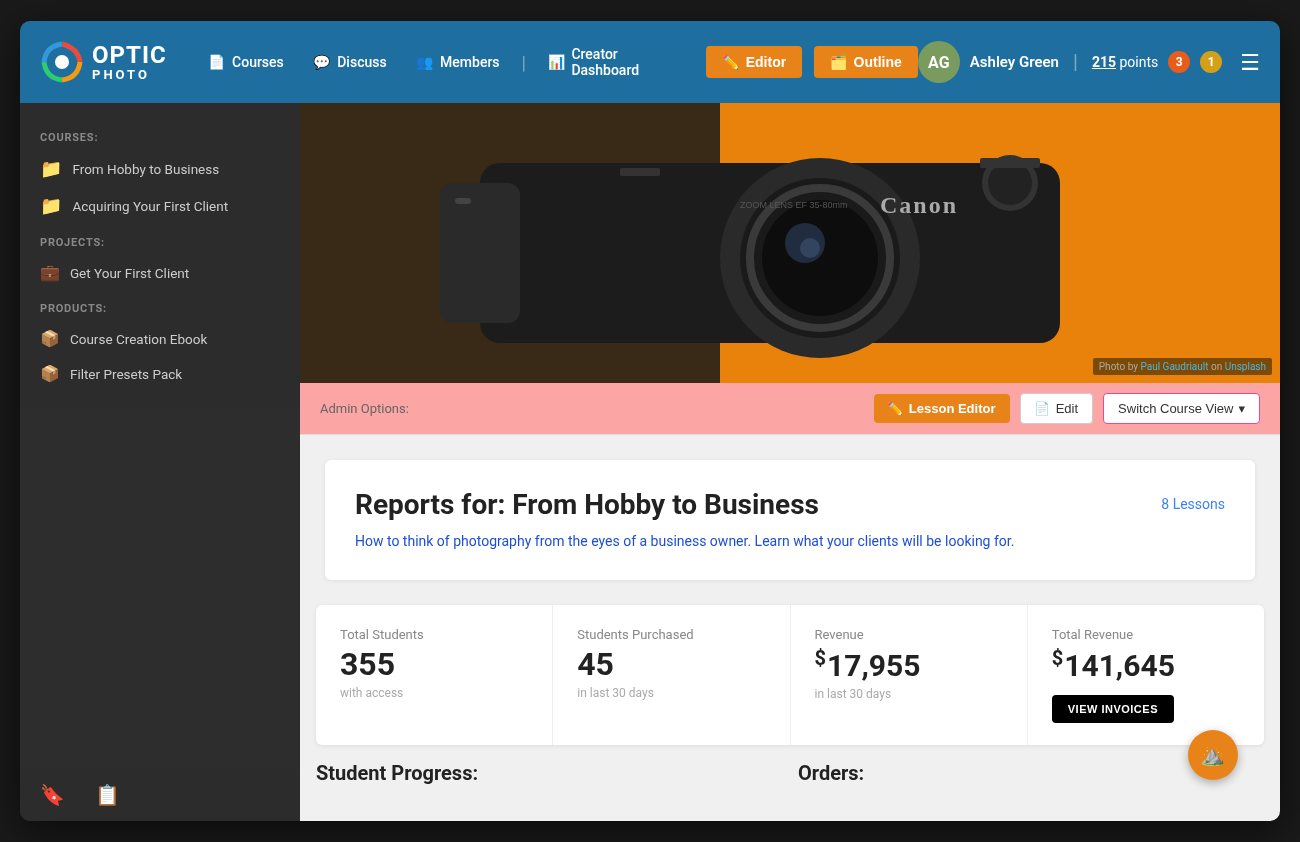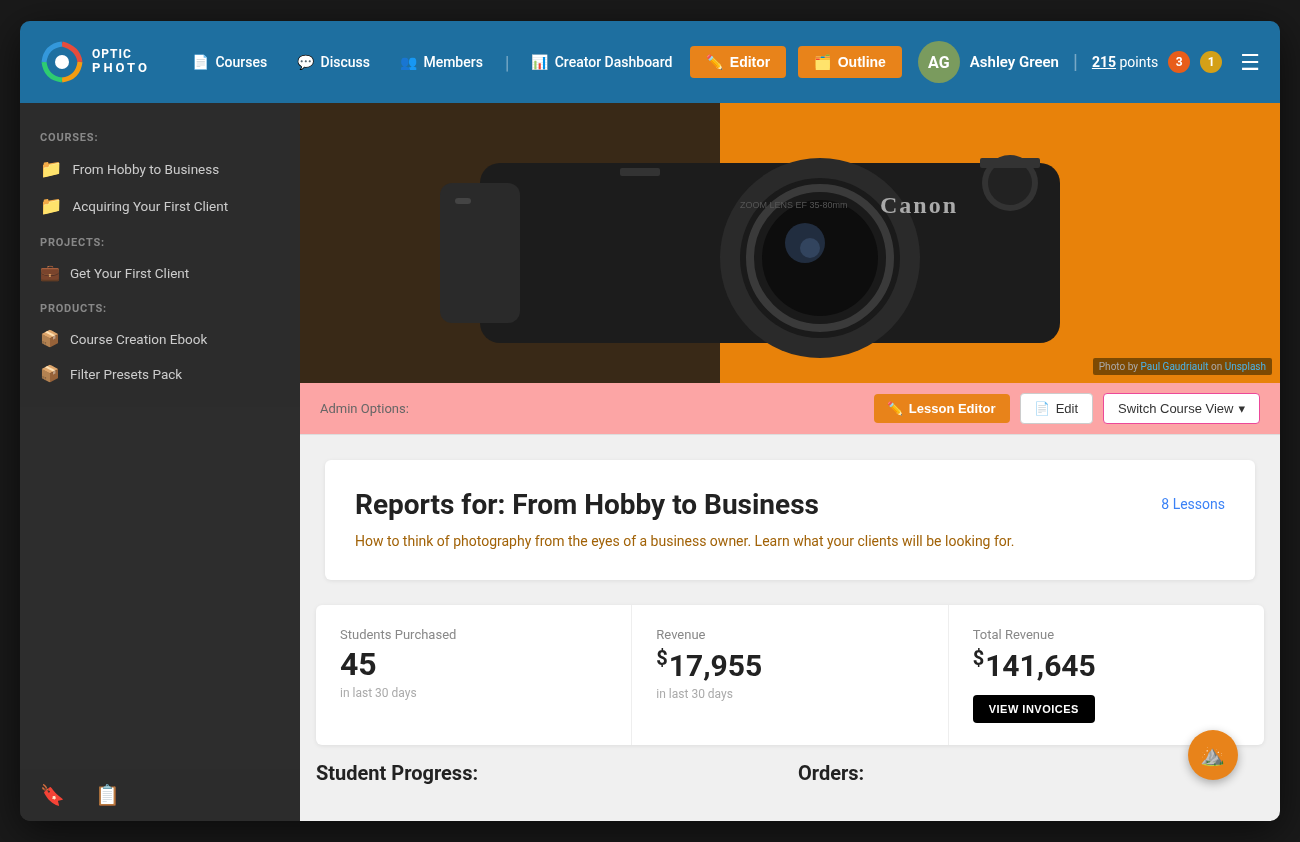--- a/index.html
+++ b/index.html
@@ -42,21 +42,21 @@
       margin-right: 30px;
     }
 
     .logo-icon {
       width: 44px;
       height: 44px;
     }
 
     .logo-text {
       color: white;
-      font-size: 12px;
+      font-size: 24px;
       font-weight: 700;
       line-height: 1.1;
       letter-spacing: 1px;
     }
 
     .nav-links {
       display: flex;
       align-items: center;
       gap: 6px;
       flex: 1;
@@ -341,21 +341,21 @@
     }
 
     .report-title {
       font-size: 28px;
       font-weight: 700;
       color: #222;
       margin-bottom: 10px;
     }
 
     .report-desc {
-      color: #a16207;
+      color: #1d4ed8;
       font-size: 14px;
       line-height: 1.5;
       max-width: 700px;
     }
 
     .lessons-count {
       color: #3b82f6;
       font-size: 14px;
       white-space: nowrap;
       margin-top: 8px;
@@ -644,20 +644,25 @@
       <div class="report-card">
         <div>
           <div class="report-title">Reports for: From Hobby to Business</div>
           <div class="report-desc">How to think of photography from the eyes of a business owner. Learn what your clients will be looking for.</div>
         </div>
         <div class="lessons-count">8 Lessons</div>
       </div>
 
       <div class="stats-row">
         <div class="stat-cell">
+          <div class="stat-label">Total Students</div>
+          <div class="stat-value">355</div>
+          <div class="stat-sublabel">with access</div>
+        </div>
+        <div class="stat-cell">
           <div class="stat-label">Students Purchased</div>
           <div class="stat-value">45</div>
           <div class="stat-sublabel">in last 30 days</div>
         </div>
         <div class="stat-cell">
           <div class="stat-label">Revenue</div>
           <div class="stat-value-lg">
             <span class="currency-sym">$</span><span>17,955</span>
           </div>
           <div class="stat-sublabel">in last 30 days</div>

